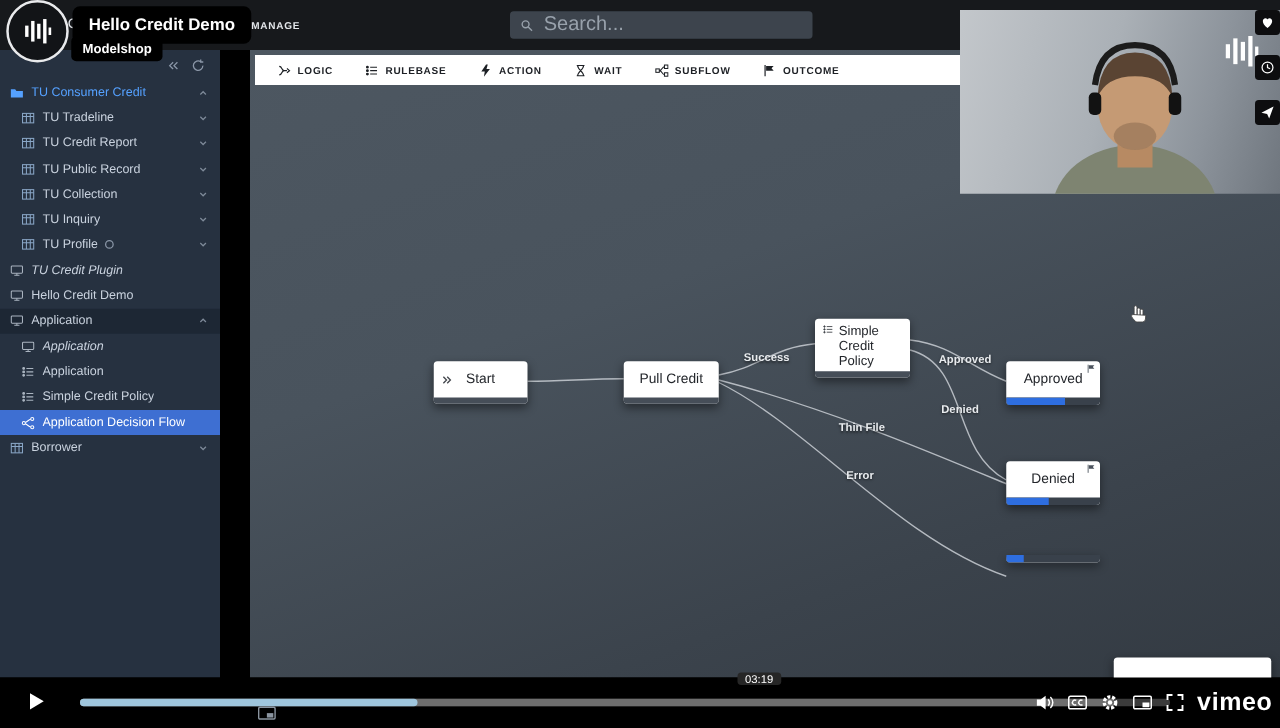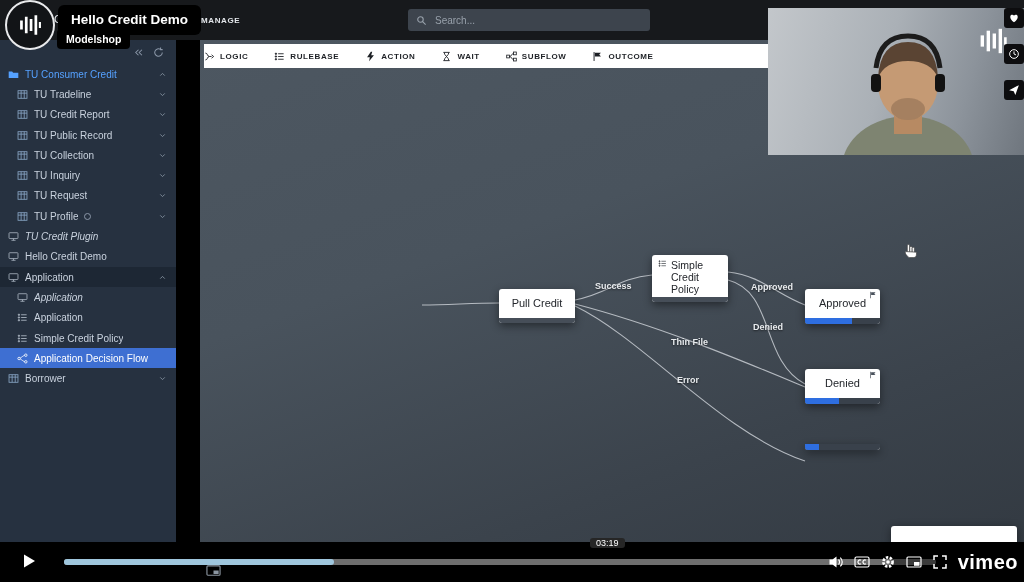--- a/index.html
+++ b/index.html
@@ -10,21 +10,21 @@
 
   
   .navbar{position:absolute;left:0;top:0;width:1024px;height:40px;background:#17191c;z-index:3;}
   .brand-behind{position:absolute;left:26px;top:13px;font-size:11px;color:#e7eaee;z-index:1;white-space:nowrap;}
   .title-box{position:absolute;left:58px;top:5px;height:30px;line-height:30px;padding:0 13px;background:#000;
              border-radius:6px;color:#fff;font-size:13.5px;font-weight:bold;z-index:2;white-space:nowrap;}
   .menu-manage{position:absolute;left:201px;top:16px;font-size:8px;font-weight:bold;letter-spacing:.6px;color:#e3e6ea;z-index:2;}
   .search{position:absolute;left:408px;top:9px;width:242px;height:22px;background:#3d444d;border-radius:3px;
           display:flex;align-items:center;padding:0 8px;gap:6px;box-sizing:border-box;}
   .search svg{width:11px;height:11px;color:#98a1ab;flex:none;}
-  .search input{flex:1;background:transparent;border:none;outline:none;color:#cfd6de;font-size:10px;
+  .search input{flex:1;background:transparent;border:none;outline:none;color:#cfd6de;font-size:16px;
                 font-family:"Liberation Sans",sans-serif;}
   .search input::placeholder{color:#98a1ab;}
 
   
   .logo-circle{position:absolute;left:5px;top:0px;width:46px;height:46px;border-radius:50%;background:#121417;
                border:2px solid #e9eaec;display:flex;align-items:center;justify-content:center;z-index:9;}
   .logo-circle svg{width:24px;height:24px;color:#fff;}
   .logo-tip{position:absolute;left:57px;top:29px;background:#000;color:#fff;font-size:10.5px;font-weight:bold;
             padding:4px 9px;border-radius:4px;z-index:9;}
 
@@ -41,21 +41,21 @@
   .r.accent{color:#55a1ff;} .r.accent .ico{color:#55a1ff;}
   .r.italic .lbl{font-style:italic;text-align:center;}
   .r.section{background:#1d2734;}
   .r.selected{background:var(--accent_blue,#3e6fd2);color:#fff;} .r.selected .ico{color:#fff;}
   .dot{width:5px;height:5px;border:1px solid #8b97a8;border-radius:50%;flex:none;}
 
   
   .main{position:absolute;left:200px;top:40px;width:824px;height:502px;z-index:1;
         background:linear-gradient(160deg,#4d5761 0%,#49535d 38%,#3b434c 75%,#333a42 100%);}
   .toolbar{position:absolute;left:4px;top:4px;right:0;height:24px;background:#fff;display:flex;align-items:center;
-           gap:26px;}
+           gap:26px;padding-left:18px;}
   .titem{display:flex;align-items:center;gap:5px;color:#1d2025;}
   .titem svg{width:11px;height:11px;}
   .titem span{font-size:8px;font-weight:bold;letter-spacing:.6px;}
   .edges{position:absolute;left:0;top:0;pointer-events:none;}
   .edges path{fill:none;stroke:#c9ced4;stroke-width:1.1;opacity:.85;}
   .elbl{position:absolute;font-size:9px;color:#e8ebee;text-shadow:0 1px 2px rgba(0,0,0,.55);white-space:nowrap;font-weight:bold;}
 
   .node{position:absolute;background:#fff;border-radius:3px;box-shadow:0 3px 8px rgba(0,0,0,.45);
         display:flex;flex-direction:column;color:#23262b;}
   .nb{flex:1;display:flex;align-items:center;justify-content:center;position:relative;min-height:29px;
@@ -329,29 +329,20 @@
         </svg>
       <span class="lbl">TU Inquiry</span>
       <svg class="chev">
           <use href="#i-chev-down"></use>
         </svg>
     </div>
     <div class="r child">
       <svg class="ico">
           <use href="#i-grid"></use>
         </svg>
-      <span class="lbl">TU Request</span>
-      <svg class="chev">
-          <use href="#i-chev-down"></use>
-        </svg>
-    </div>
-    <div class="r child">
-      <svg class="ico">
-          <use href="#i-grid"></use>
-        </svg>
       <span class="lbl">TU Profile</span>
       <span class="dot"></span>
       <svg class="chev">
           <use href="#i-chev-down"></use>
         </svg>
     </div>
     <div class="r italic">
       <svg class="ico mon">
           <use href="#i-monitor"></use>
         </svg>
@@ -455,20 +446,29 @@
       <path d="M375 264 C 460 286 545 322 605 347"></path>
       <path d="M375 266 C 445 300 520 392 605 421"></path>
     </svg>
 
     <span class="elbl" style="left:395px;top:241px">Success</span>
     <span class="elbl" style="left:551px;top:242px">Approved</span>
     <span class="elbl" style="left:553px;top:282px">Denied</span>
     <span class="elbl" style="left:471px;top:297px">Thin File</span>
     <span class="elbl" style="left:477px;top:335px">Error</span>
 
+    <div class="node" style="left:147px;top:249px;width:75px">
+      <div class="nb">
+        <svg class="nstart">
+            <use href="#i-dchev-right"></use>
+          </svg>
+        <span class="nlbl">Start</span>
+      </div>
+      <div class="nf"></div>
+    </div>
 
     <div class="node" style="left:299px;top:249px;width:76px">
       <div class="nb">
         <span class="nlbl">Pull Credit</span>
       </div>
       <div class="nf"></div>
     </div>
 
     <div class="node twoLine" style="left:452px;top:215px;width:76px">
       <div class="nb">

